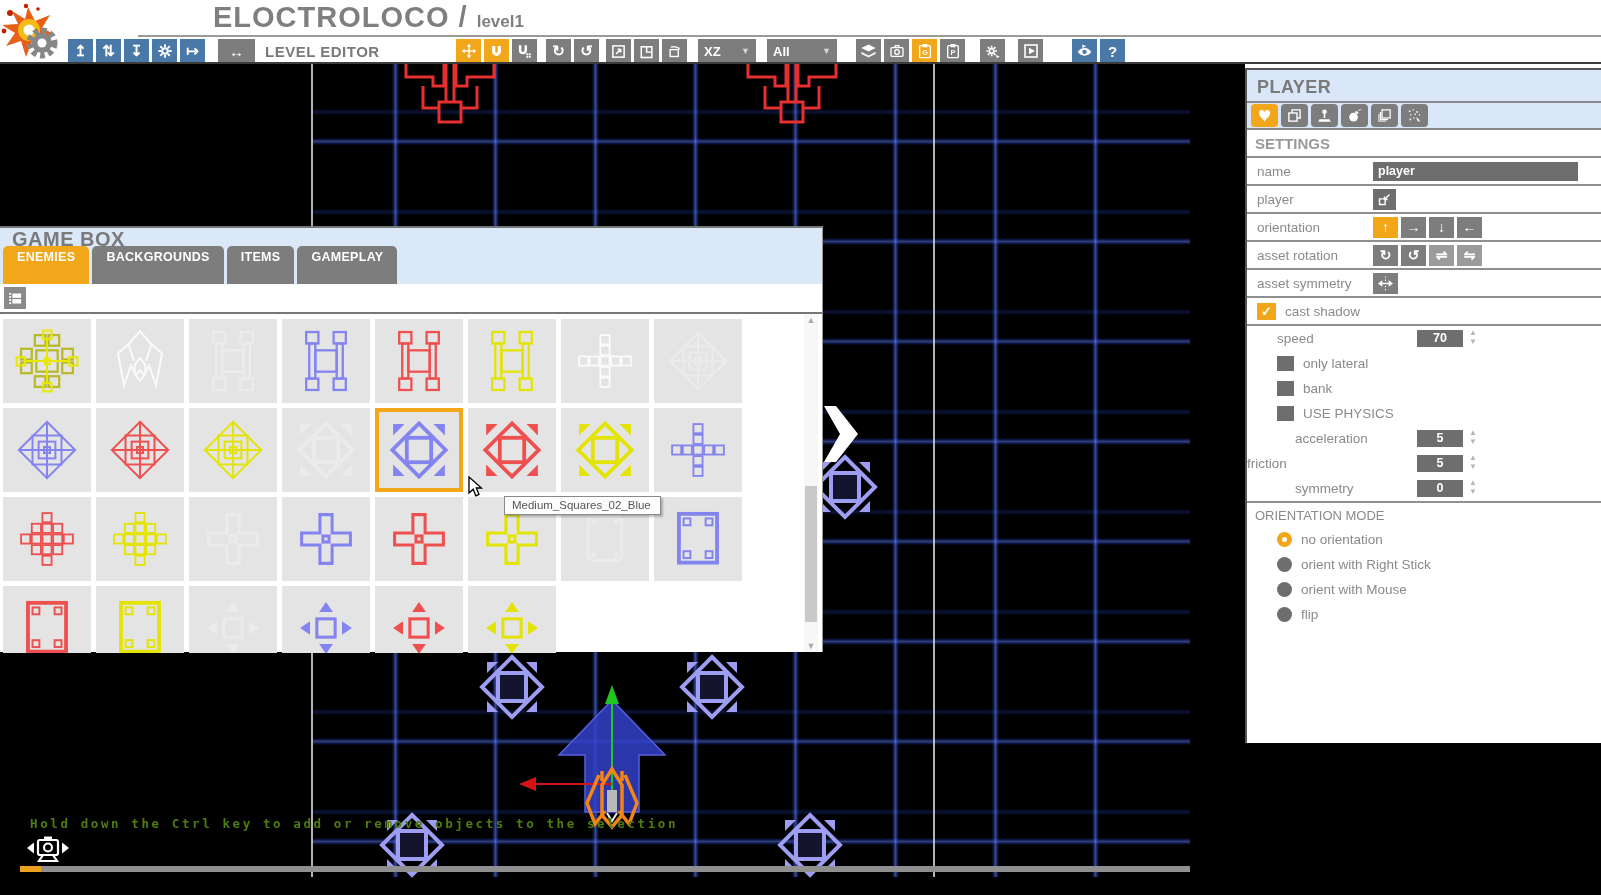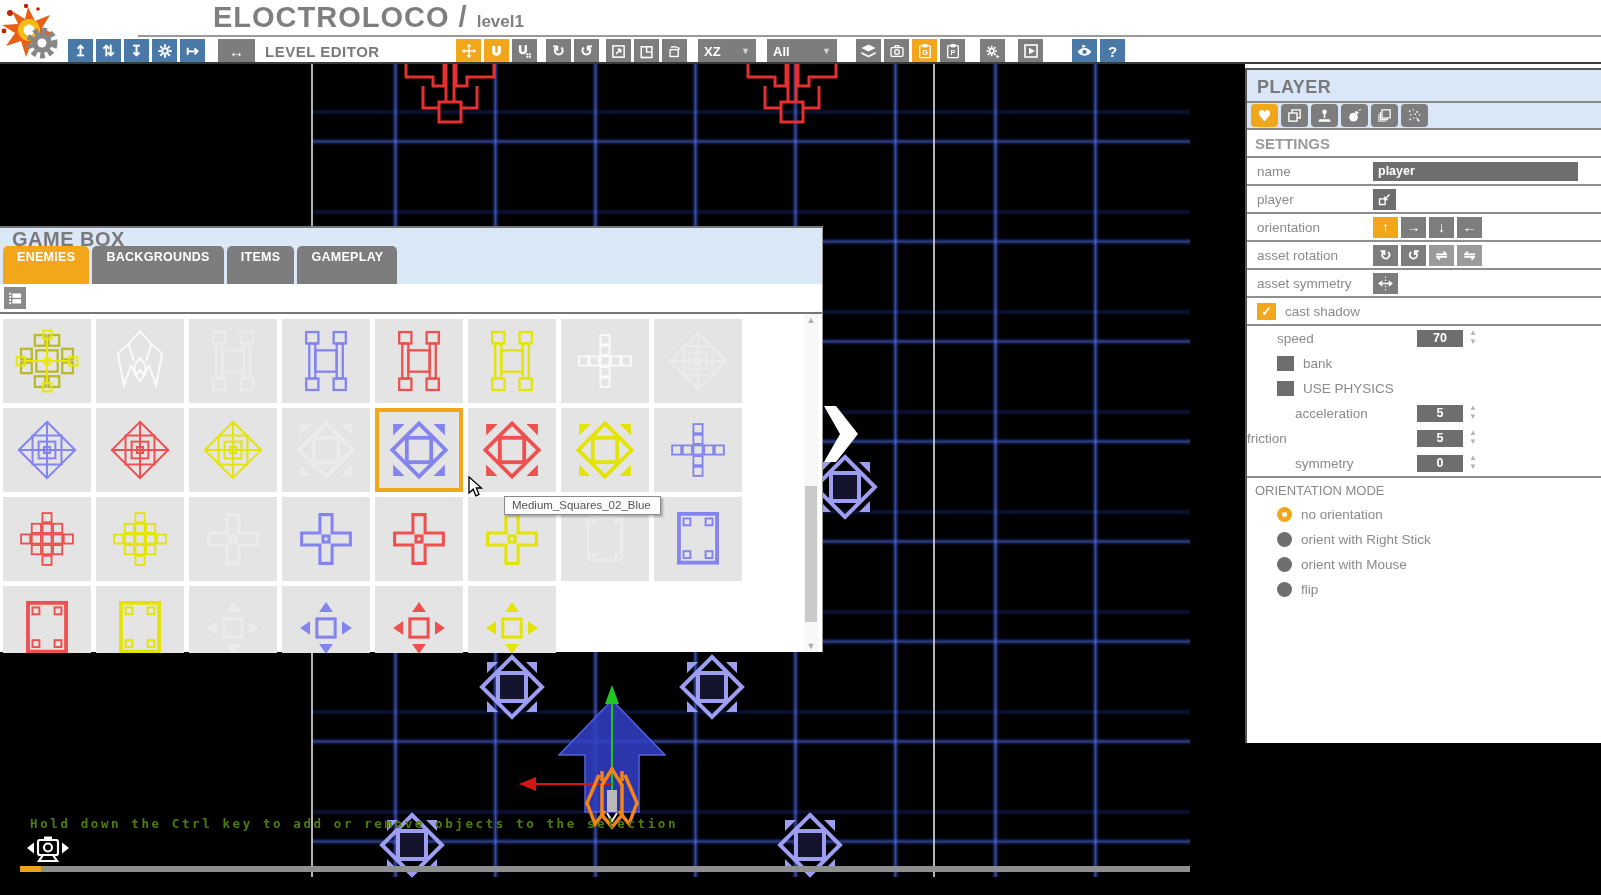--- a/index.html
+++ b/index.html
@@ -992,20 +992,24 @@
       <span style="margin-left:30px">speed</span>
       <span class="vbox">70</span>
       <span class="stepper">
           <span>▲</span>
           <span>▼</span>
         </span>
     </div>
     <div id="move-checkboxes">
         <div class="mrow">
           <span class="cb" style="margin-left:30px;width:17px;height:15px"></span>
+          <span>only lateral</span>
+        </div>
+        <div class="mrow">
+          <span class="cb" style="margin-left:30px;width:17px;height:15px"></span>
           <span>bank</span>
         </div>
         <div class="mrow">
           <span class="cb" style="margin-left:30px;width:17px;height:15px"></span>
           <span>USE PHYSICS</span>
         </div>
       </div>
     <div id="physics-rows">
         <div class="mrow">
           <span style="margin-left:48px">acceleration</span>

